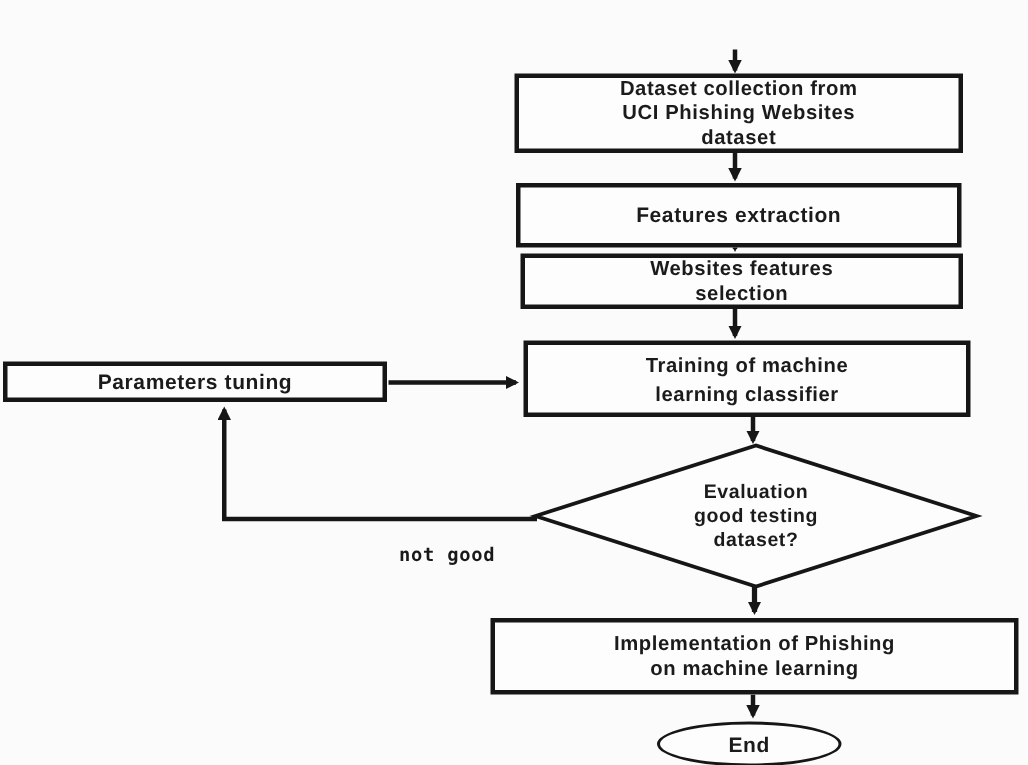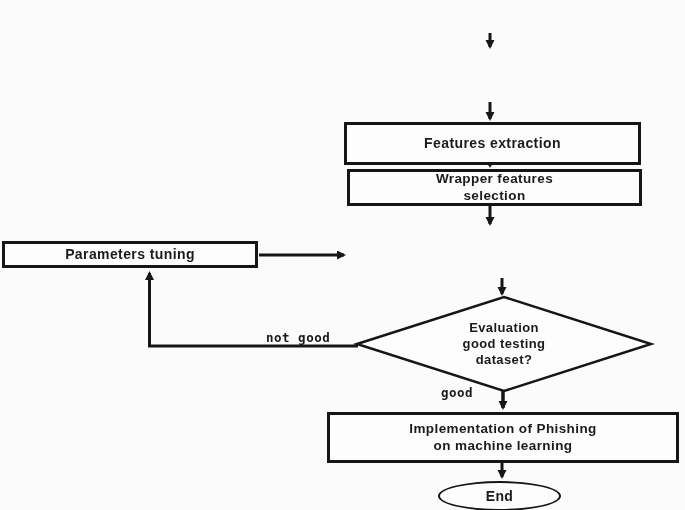--- a/index.html
+++ b/index.html
@@ -43,20 +43,21 @@
     letter-spacing: 0.4px;
   }
   .edge-label {
     position: absolute;
     font-family: "DejaVu Sans Mono", monospace;
     font-weight: bold;
     font-size: 12.5px;
     color: #191919;
     letter-spacing: 0.5px;
     white-space: nowrap;
+    margin-top: 32px;
   }
 </style>
 </head>
 <body>
 
 <div class="canvas">
 
   <svg class="wires" width="685" height="510" viewBox="0 0 685 510">
     <defs>
       <marker id="ah" markerUnits="userSpaceOnUse" markerWidth="12" markerHeight="12" refX="7" refY="4.5" orient="auto">
@@ -75,34 +76,43 @@
     <line x1="259" y1="255" x2="344" y2="255" stroke="#161616" stroke-width="3" marker-end="url(#ah)"></line>
 
     <line x1="358" y1="346" x2="148" y2="346" stroke="#161616" stroke-width="3"></line>
     <line x1="149.5" y1="347" x2="149.5" y2="273" stroke="#161616" stroke-width="3" marker-end="url(#ah)"></line>
 
     <line x1="503" y1="391" x2="503" y2="408" stroke="#161616" stroke-width="3.5" marker-end="url(#ah)"></line>
     <line x1="502" y1="463" x2="502" y2="477" stroke="#161616" stroke-width="3" marker-end="url(#ah)"></line>
   </svg>
 
 
+  <div class="node process" style="left:343px; top:49px; width:299px; height:53px;">
+    <div>Dataset collection from</div>
+    <div>UCI Phishing Websites</div>
+    <div>dataset</div>
+  </div>
 
   <div class="node process single" style="left:344px; top:122px; width:297px; height:43px;">
     <div>Features extraction</div>
   </div>
 
   <div class="node process" style="left:347px; top:169px; width:295px; height:37px;">
-    <div>Wrapper features</div>
+    <div>Websites features</div>
     <div>selection</div>
   </div>
 
   <div class="node process single" style="left:2px; top:241px; width:256px; height:27px;">
     <div>Parameters tuning</div>
   </div>
 
+  <div class="node process" style="left:349px; top:227px; width:298px; height:51px; line-height:19px;">
+    <div>Training of machine</div>
+    <div>learning classifier</div>
+  </div>
 
   <div class="label-overlay" style="left:424px; top:320px; width:160px;">
     <div>Evaluation</div>
     <div>good testing</div>
     <div>dataset?</div>
   </div>
 
   <div class="edge-label" style="left:266px; top:330px;">not good</div>
   <div class="edge-label" style="left:441px; top:385px;">good</div>
 

